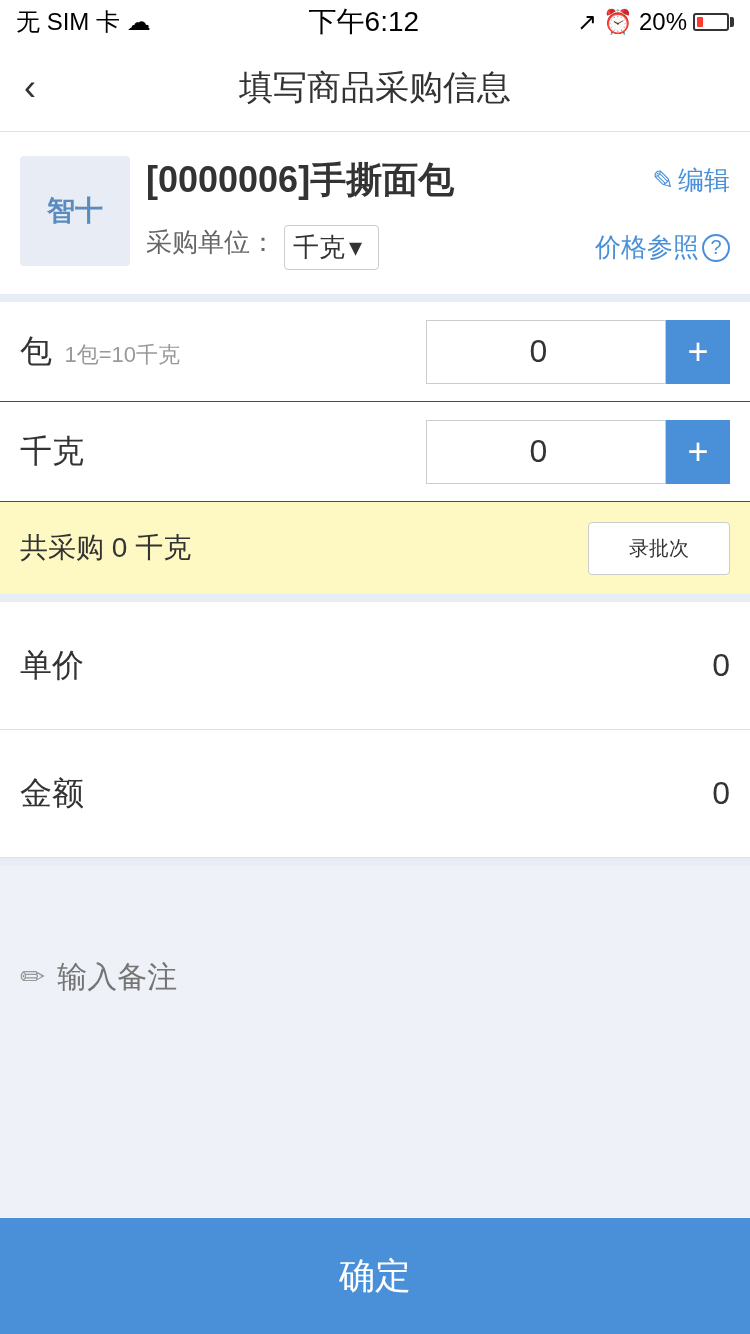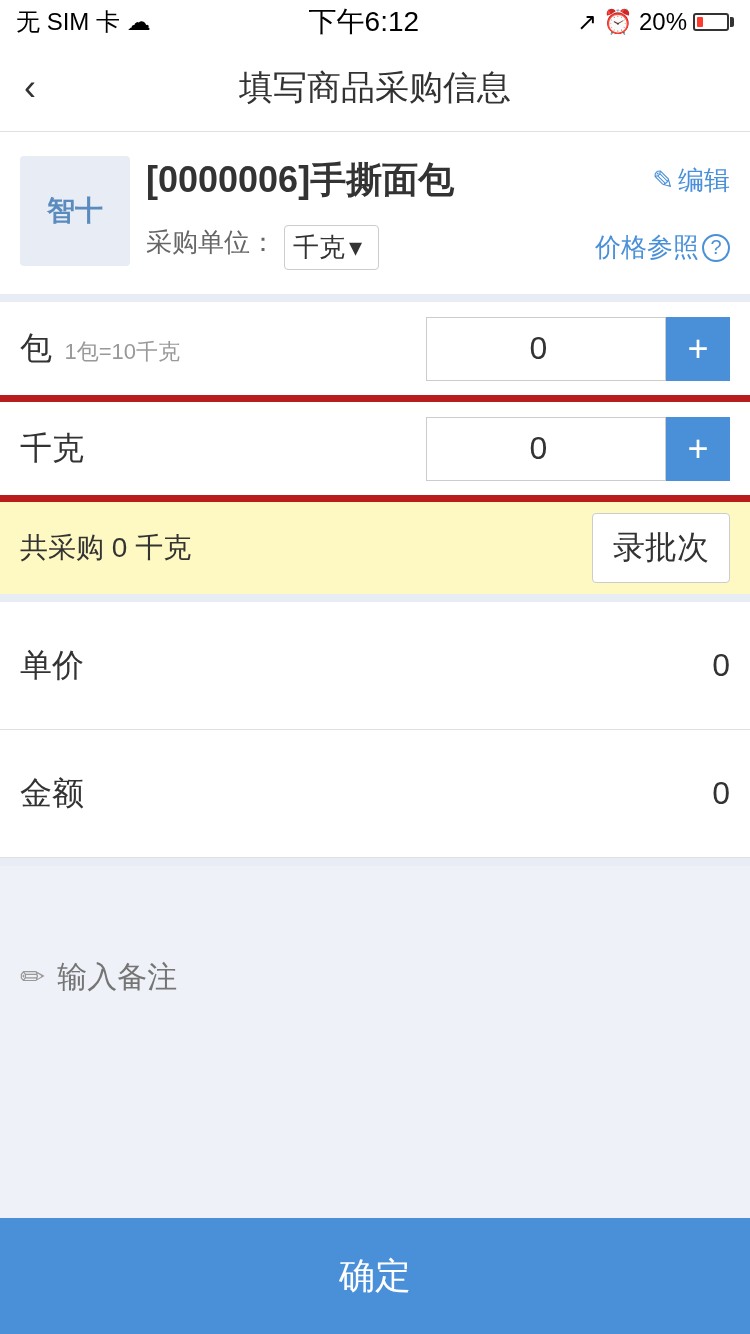--- a/index.html
+++ b/index.html
@@ -178,21 +178,21 @@
     .input-section {
       background: #fff;
       margin-bottom: 0;
     }
     .input-row {
       display: flex;
       align-items: center;
       justify-content: space-between;
       padding: 0 20px;
       height: 100px;
-      border-bottom: 7px solid #b91c1c;
+      border-bottom: 1px solid #b91c1c;
     }
     .input-row-sublabel {
       font-size: 22px;
       color: #999;
       margin-left: 8px;
     }
     .input-controls {
       display: flex;
       align-items: center;
       gap: 0;
@@ -228,22 +228,22 @@
       height: 100px;
       background: #fef9c3;
       border-bottom: 8px solid #e8edf5;
     }
     .summary-text {
       font-size: 28px;
       color: #333;
     }
     .batch-btn {
       border: 1px solid #ccc;
-      padding: 12px 20px;
-      font-size: 32px;
+      padding: 12px 40px;
+      font-size: 20px;
       color: #333;
       background: #fff;
       cursor: pointer;
       border-radius: 4px;
     }
 
     
     .price-section {
       background: #fff;
       margin-bottom: 0;

